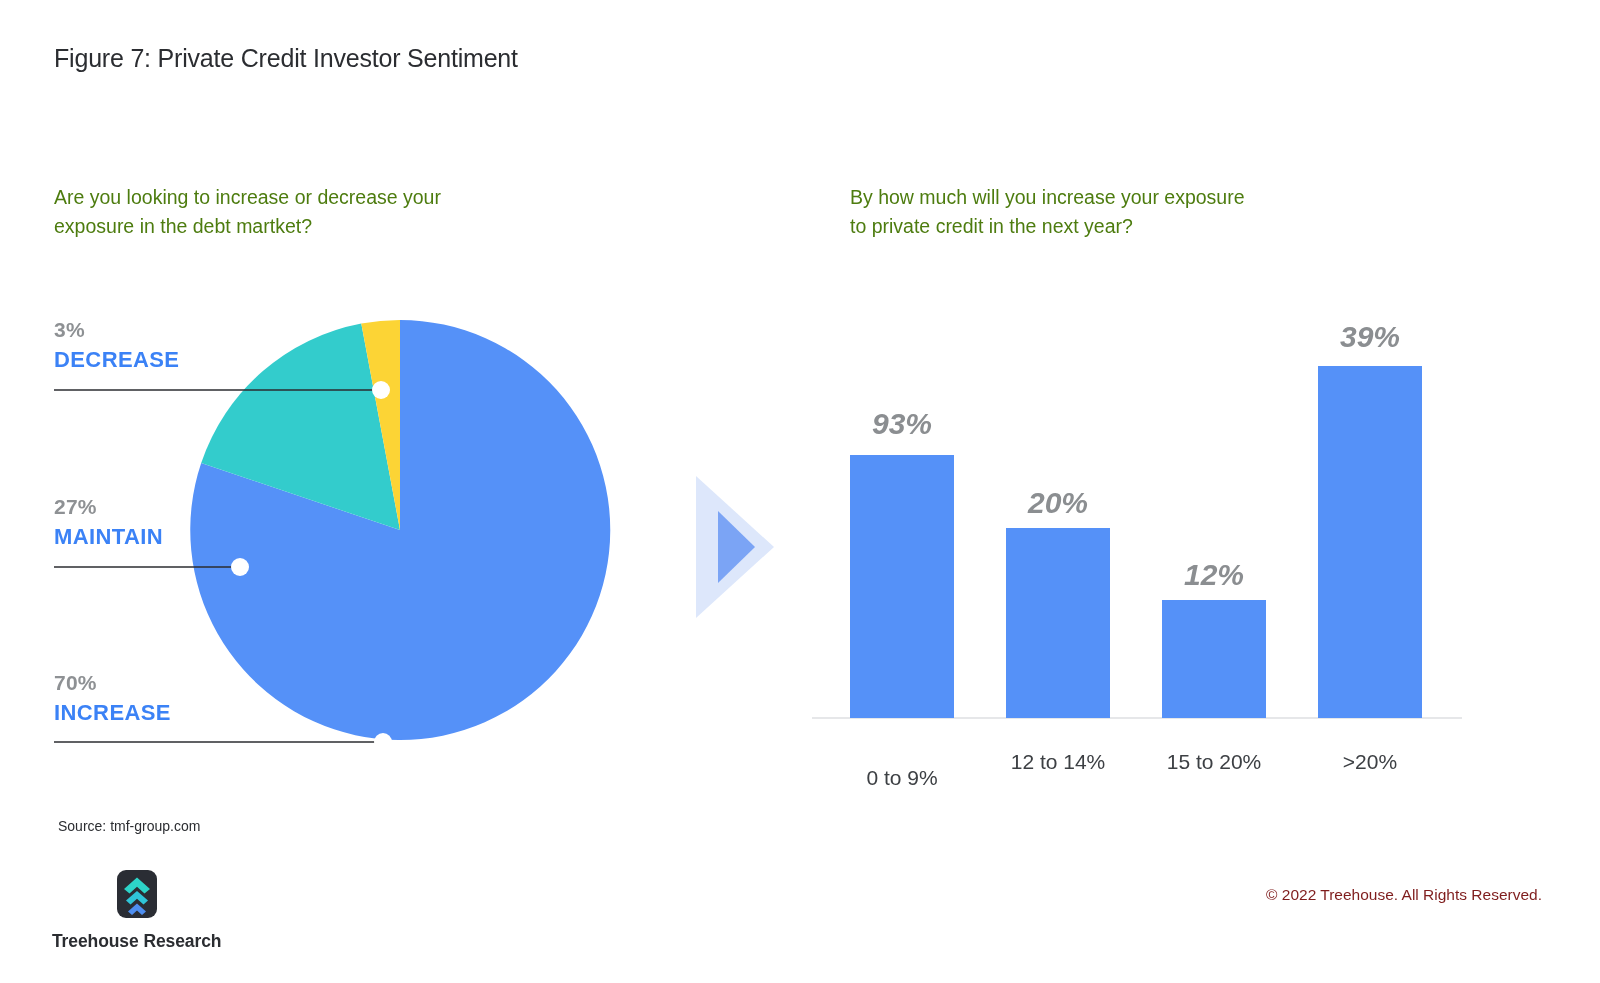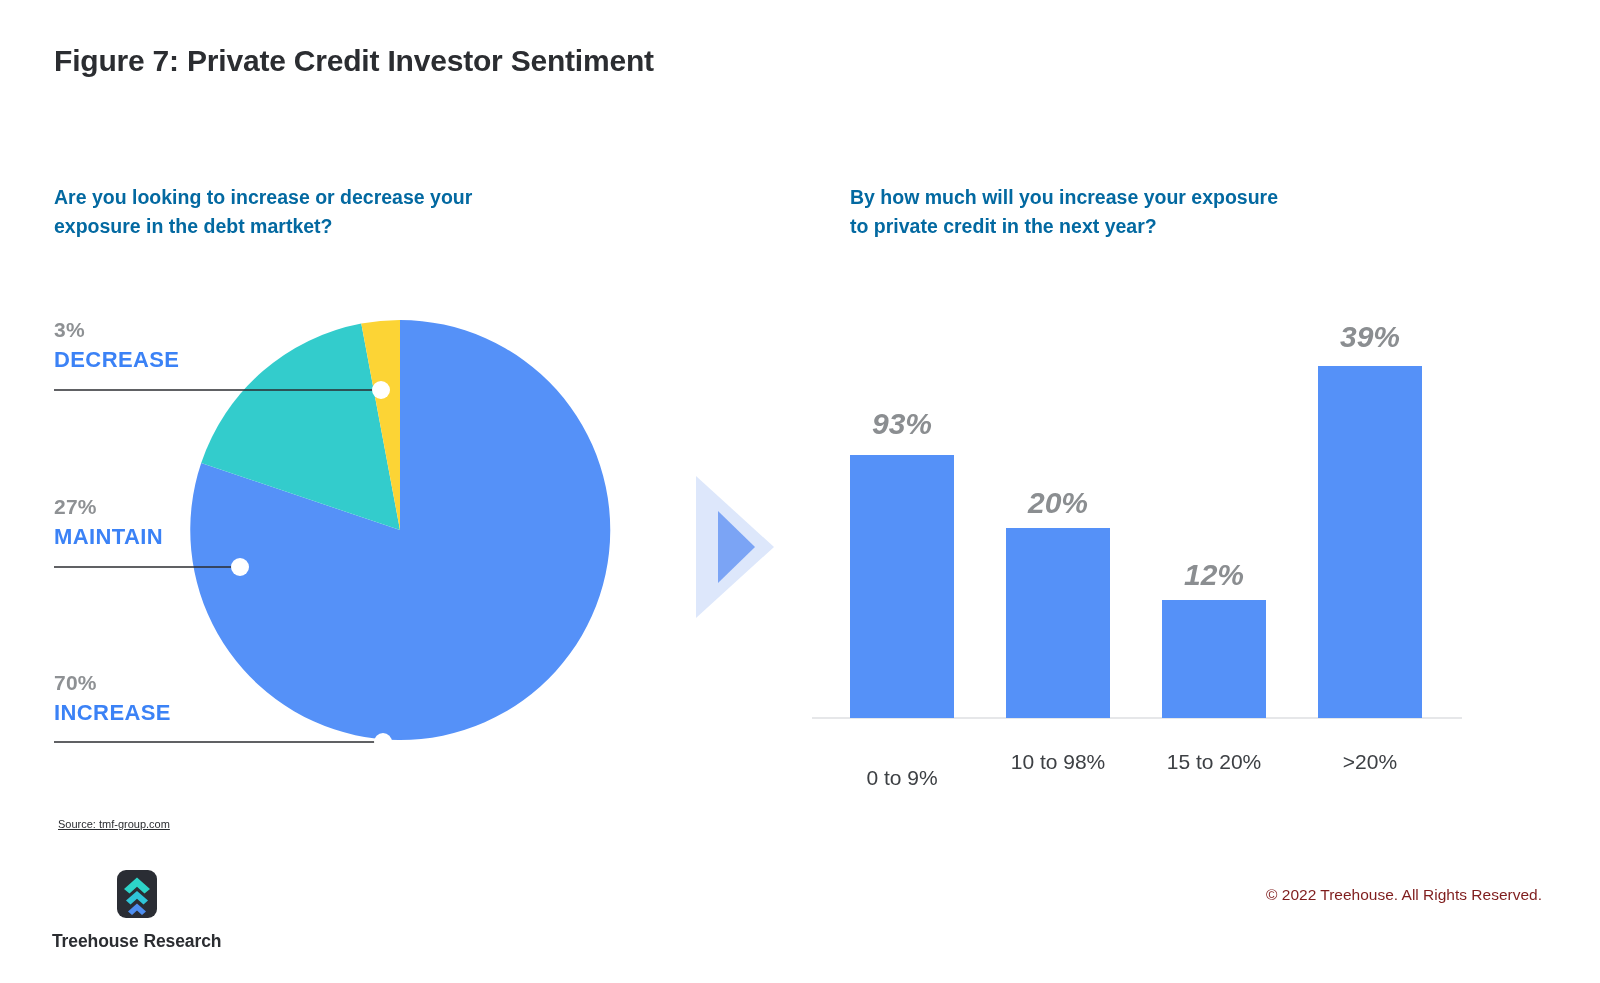--- a/index.html
+++ b/index.html
@@ -21,34 +21,34 @@
     width: 1600px;
     height: 983px;
     background: #ffffff;
   }
 
   
   #figure-title {
     position: absolute;
     left: 54px;
     top: 44px;
-    font-size: 30px;
-    font-weight: bold;
+    font-size: 25px;
+    font-weight: normal;
     letter-spacing: -0.2px;
     color: #2b2d31;
     white-space: nowrap;
   }
 
   
   .panel-question {
     position: absolute;
     font-size: 19.5px;
-    font-weight: bold;
+    font-weight: normal;
     line-height: 29px;
-    color: #0369a1;
+    color: #4d7c0f;
     white-space: pre-line;
   }
   #question-left  { left: 54px;  top: 183px; width: 560px; }
   #question-right { left: 850px; top: 183px; width: 560px; }
 
   
   #pie-panel {
     position: absolute;
     left: 0;
     top: 290px;
@@ -114,24 +114,23 @@
     text-align: center;
     transform: translateX(-50%);
     white-space: nowrap;
   }
 
   
   #source-note {
     position: absolute;
     left: 58px;
     top: 818px;
-    font-size: 11px;
+    font-size: 14px;
     color: #2b2d31;
     white-space: nowrap;
-    text-decoration: underline;
   }
 
   
   #footer-brand {
     position: absolute;
     left: 52px;
     top: 870px;
     display: flex;
     align-items: center;
     gap: 13px;
@@ -225,21 +224,21 @@
         <rect x="508" y="66" width="104" height="352" fill="#5591F8"></rect>
       </g>
     </svg>
 
     <div class="bar-value" style="left:92px;  top:107px;">93%</div>
     <div class="bar-value" style="left:248px; top:186px;">20%</div>
     <div class="bar-value" style="left:404px; top:258px;">12%</div>
     <div class="bar-value" style="left:560px; top:20px;">39%</div>
 
     <div class="bar-cat" style="left:92px;  top:450px;margin-top:16px;">0 to 9%</div>
-    <div class="bar-cat" style="left:248px; top:450px;">10 to 98%</div>
+    <div class="bar-cat" style="left:248px; top:450px;">12 to 14%</div>
     <div class="bar-cat" style="left:404px; top:450px;">15 to 20%</div>
     <div class="bar-cat" style="left:560px; top:450px;">&gt;20%</div>
   </div>
 
   <div id="source-note">Source: tmf-group.com</div>
 
   <div id="footer-brand">
     <svg width="40" height="48" viewBox="0 0 40 48">
       <rect x="0" y="0" width="40" height="48" rx="9" ry="9" fill="#2A2D34"></rect>
       <polygon points="20,7.5 33,19 27.5,23.5 20,16.8 12.5,23.5 7,19" fill="#2DD4C8"></polygon>

